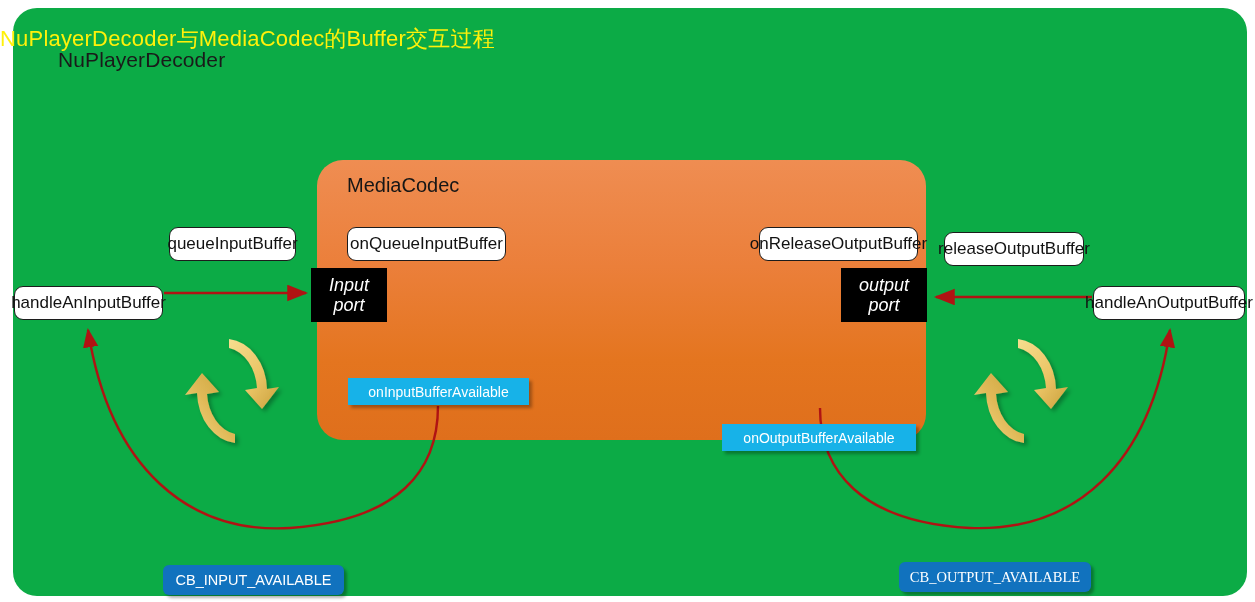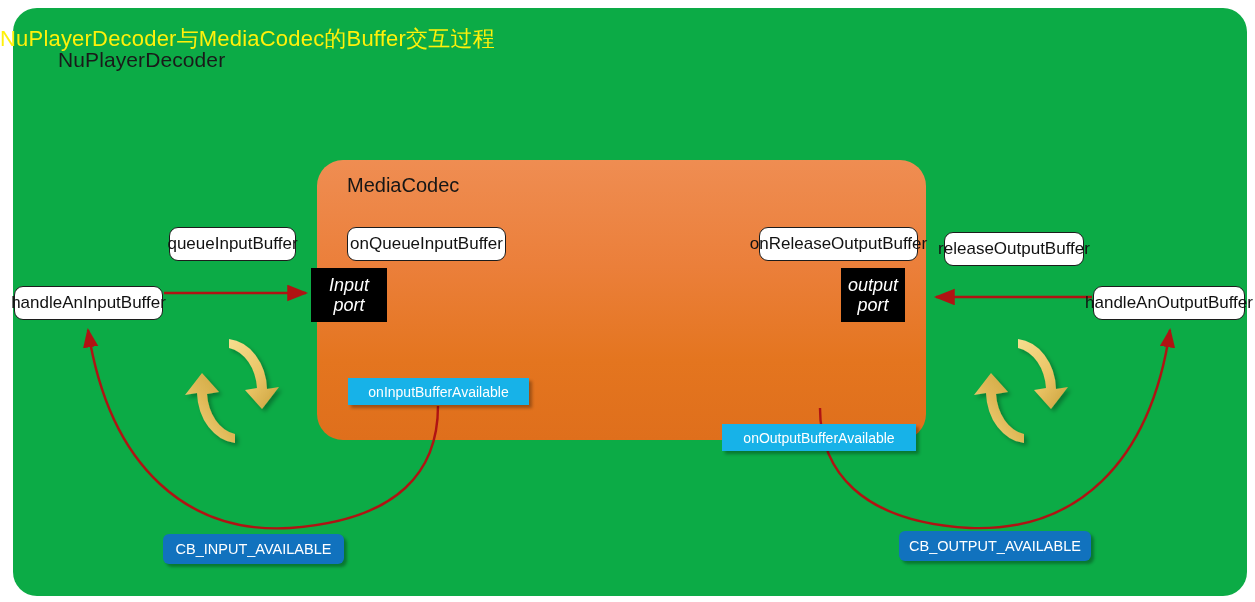--- a/index.html
+++ b/index.html
@@ -32,21 +32,21 @@
     position:absolute;left:30px;top:14px;font-size:20px;color:#161616;
   }
 
   
   .port{
     position:absolute;background:#000000;color:#ffffff;
     display:flex;flex-direction:column;align-items:center;justify-content:center;
     font-size:18px;line-height:1.13;
   }
   #port-input{left:311px;top:268px;width:76px;height:54px;}
-  #port-output{left:841px;top:268px;width:64px;height:54px;}
+  #port-output{left:841px;top:268px;width:86px;height:54px;}
   .port span{display:block;font-style:italic;}
 
   
   .wbox{
     position:absolute;background:#ffffff;border:1.6px solid #1c1c1c;
     border-radius:9px;display:flex;align-items:center;justify-content:center;
     font-size:17px;color:#121212;height:34px;box-sizing:border-box;
     white-space:nowrap;
   }
   #lbl-queueInputBuffer   {left:169px;top:227px;width:127px;}
@@ -65,23 +65,24 @@
   }
   #lbl-onInputBufferAvailable {left:348px;top:378px;width:181px;}
   #lbl-onOutputBufferAvailable{left:722px;top:380px;width:194px;margin-top:44px;}
 
   
   .bluebox{
     position:absolute;background:#1172BE;color:#ffffff;border-radius:6px;
     display:flex;align-items:center;justify-content:center;
     font-size:14.5px;height:30px;box-sizing:border-box;white-space:nowrap;
     box-shadow:3px 3px 3px rgba(0,0,0,.30);
+    margin-top:31px;
   }
   #lbl-cb-input {left:163px;top:534px;width:181px;}
-  #lbl-cb-output{left:899px;top:531px;width:192px;}
+  #lbl-cb-output{left:899px;top:531px;width:192px;font-family:Liberation Serif, serif;}
 
   
   #overlay{position:absolute;left:0;top:0;width:1255px;height:602px;
            pointer-events:none;}
 </style>
 </head>
 <body>
 
 <div id="stage">
 

